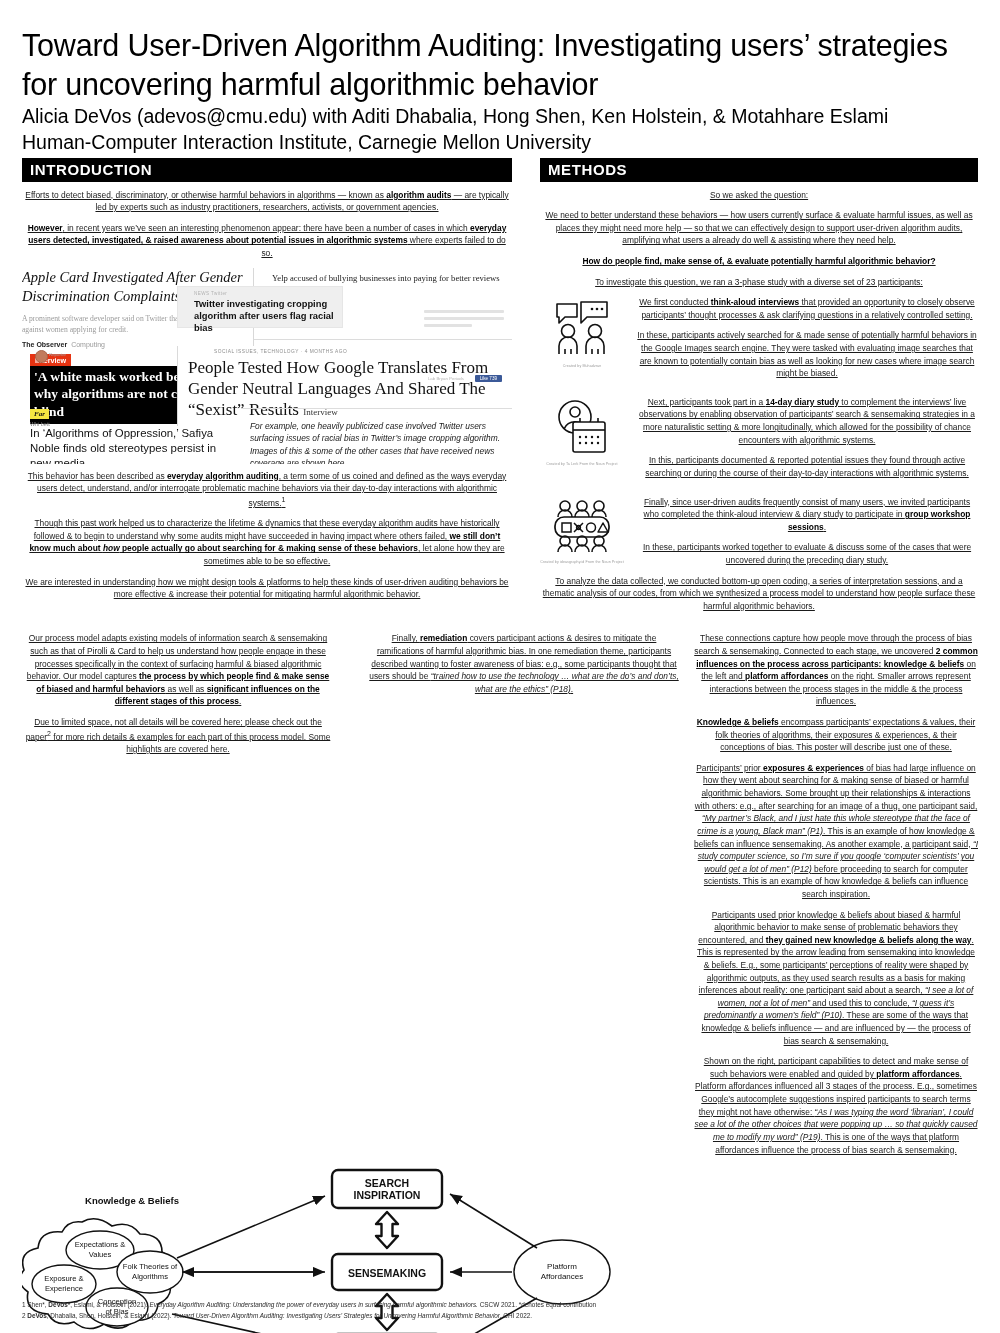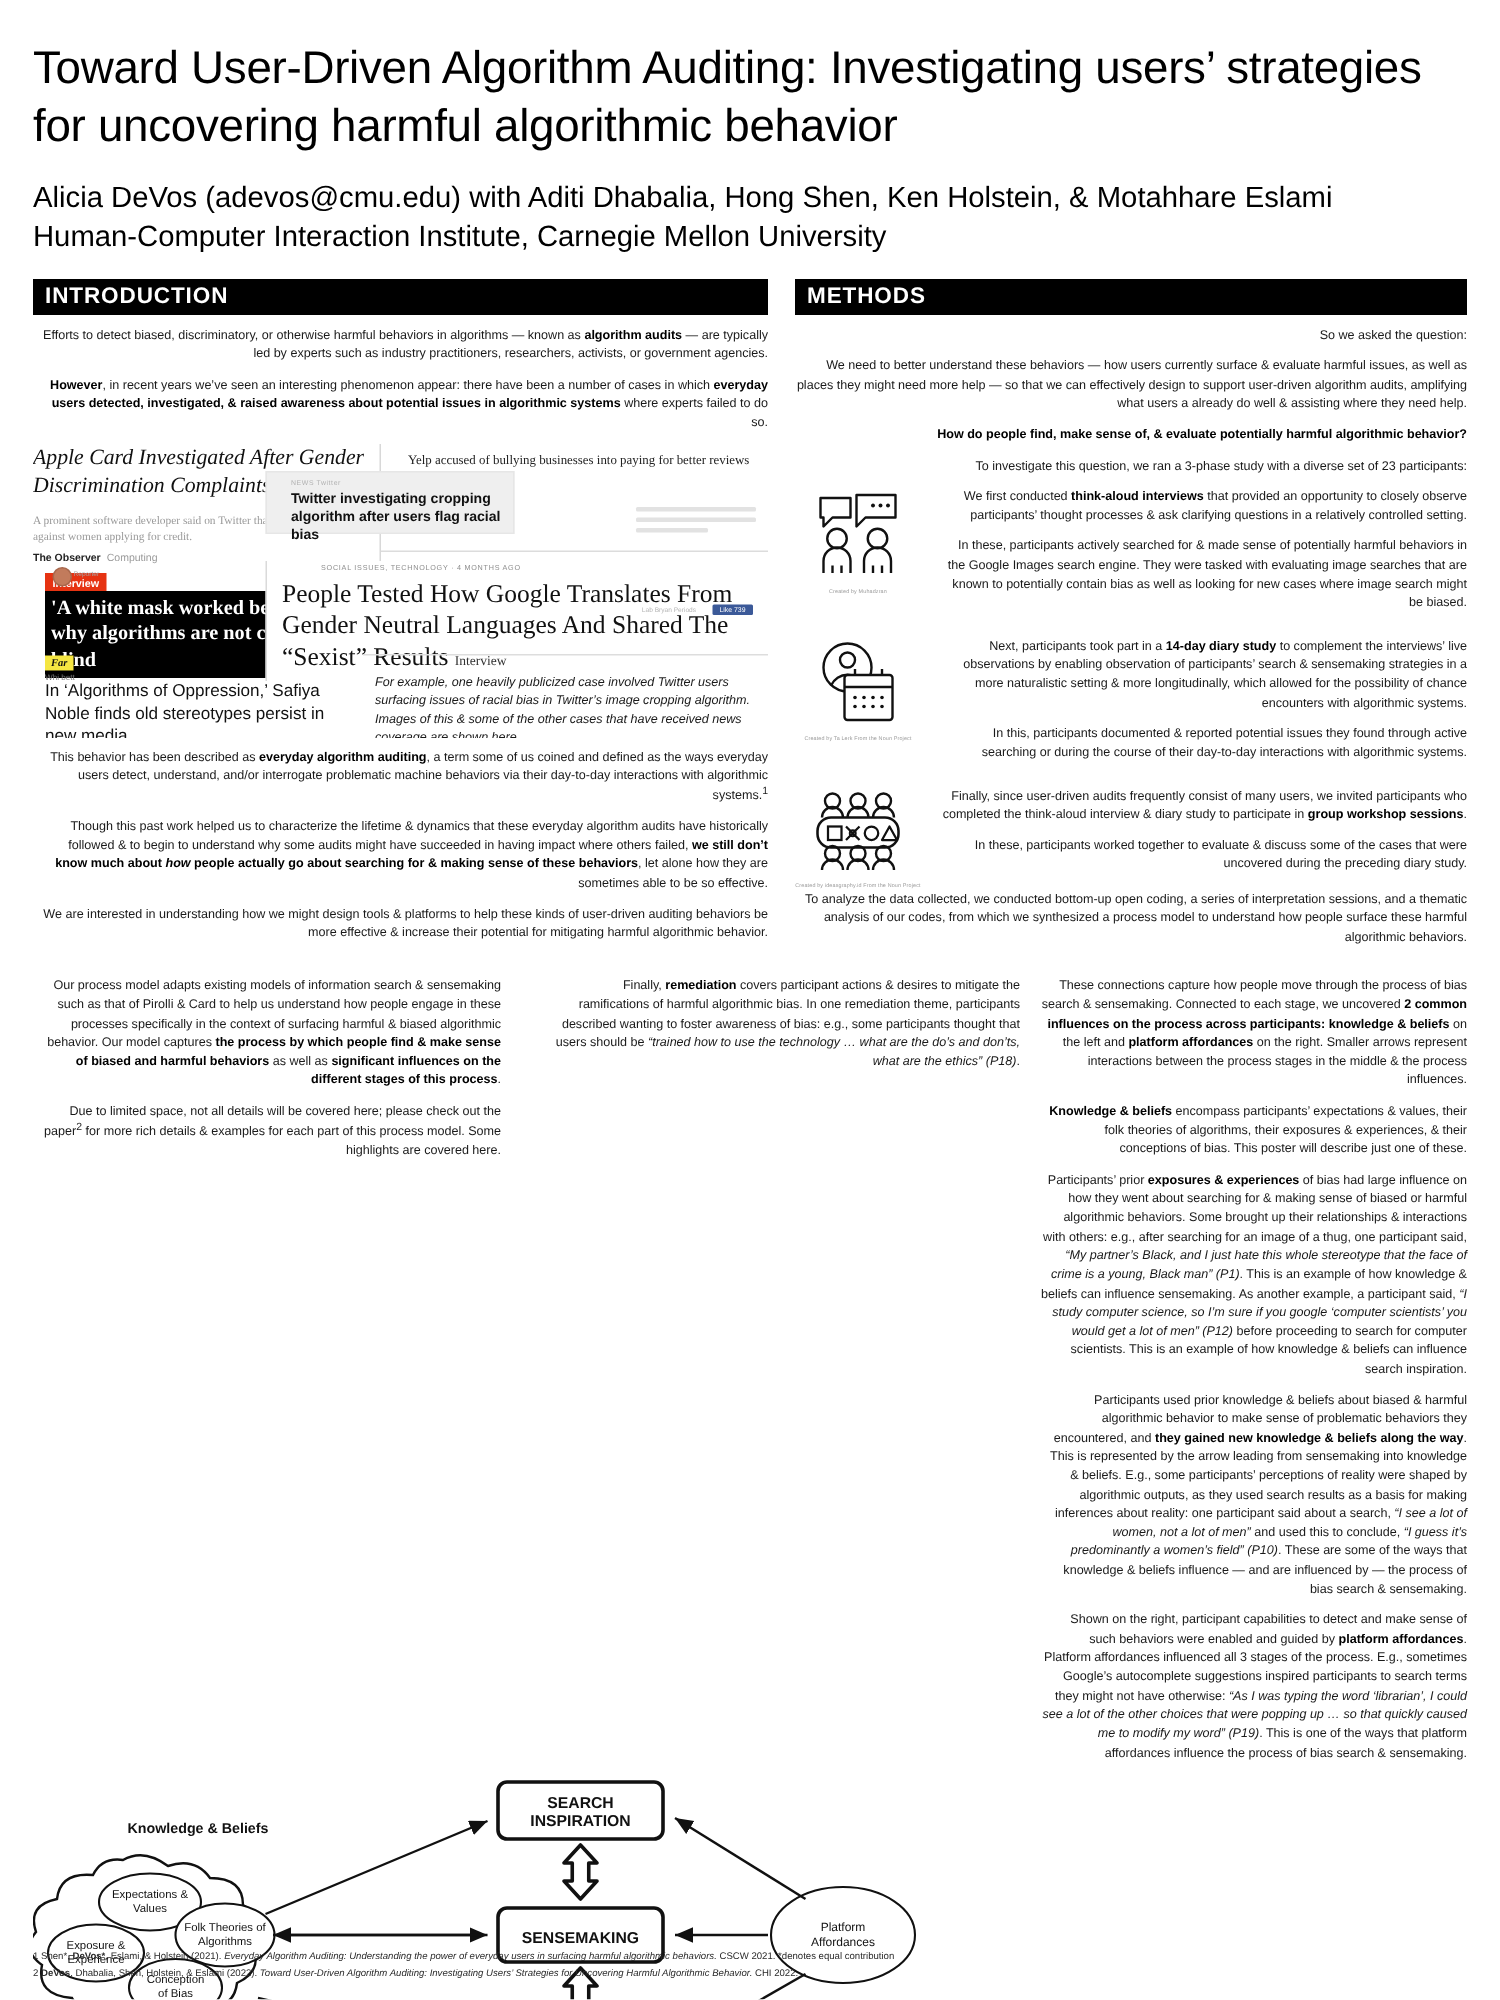--- a/index.html
+++ b/index.html
@@ -29,21 +29,21 @@
     line-height: 1.28;
     font-weight: 400;
     letter-spacing: -0.2px;
     color: #000;
     margin: 0;
   }
   .poster-authors {
     font-size: 19.5px;
     line-height: 1.32;
     color: #000;
-    margin-top: 16px;
+    margin-top: 0;
   }
   .poster-affil {
     font-size: 19.5px;
     line-height: 1.32;
     color: #000;
   }
 
   
   .section-bar {
     background: #000;
@@ -55,31 +55,32 @@
     margin: 0 0 7px 0;
     box-sizing: border-box;
   }
 
   
   p.body {
     font-size: 8.4px;
     line-height: 1.50;
     margin: 0 0 8px 0;
     color: #1a1a1a;
-    text-align: right;
+    text-align: center;
+    text-decoration: underline;
   }
   p.body b { font-weight: bold; color:#000; }
   p.body i { font-style: italic; }
   .tight { margin-bottom: 2px; }
 
   
   .top-row {
     display: flex;
-    gap: 18px;
-    margin-top: 14px;
+    gap: 28px;
+    margin-top: 2px;
   }
   .col-intro { width: 490px; flex: 0 0 490px; }
   .col-methods { flex: 1 1 auto; }
 
   
   .collage {
     position: relative;
     width: 490px;
     height: 196px;
     margin: 2px 0 6px 0;

